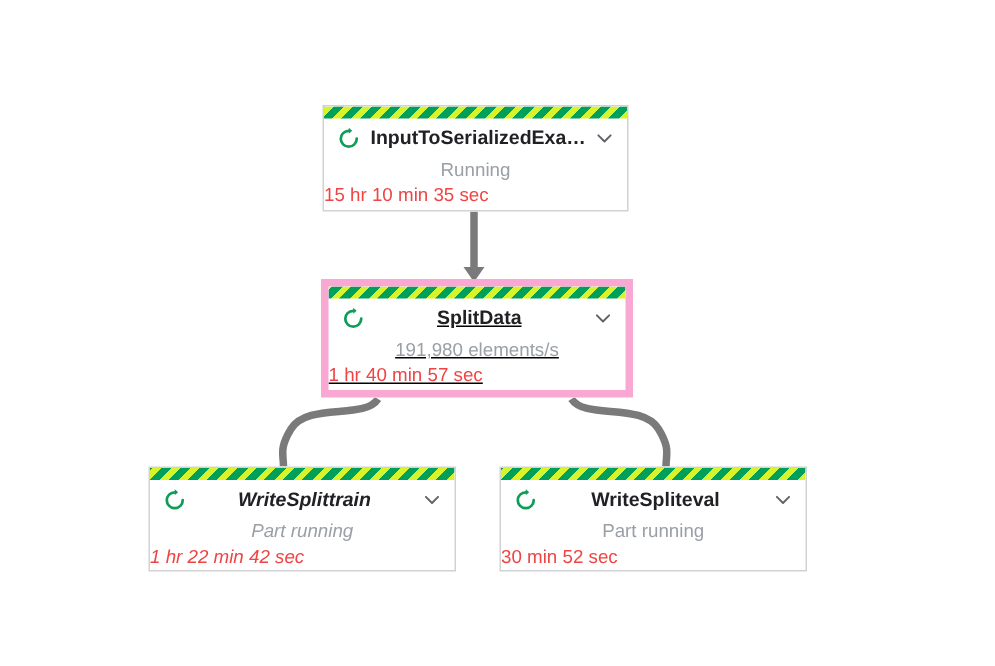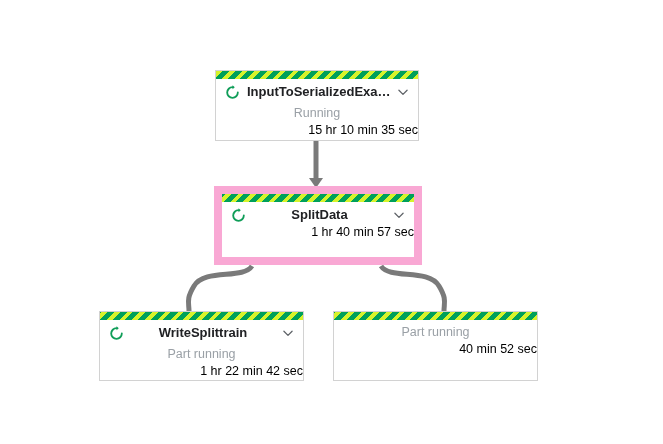--- a/index.html
+++ b/index.html
@@ -40,21 +40,22 @@
     position: absolute;
     z-index: 2;
     background: #ffffff;
     box-sizing: border-box;
     border: 1px solid #d2d2d2;
     display: flex;
     flex-direction: column;
     overflow: hidden;
   }
   .node.selected {
-    border: 8px solid #f9a8d4;
+    border: 5px solid #f9a8d4;
+    text-decoration: underline;
   }
 
   
   .node-stripe {
     height: 8px;
     flex: 0 0 8px;
     background-image: repeating-linear-gradient(
       -45deg,
       #d6f32b 0px,
       #d6f32b 4px,
@@ -108,23 +109,23 @@
   }
 
   .node-sub {
     text-align: center;
     font-size: 12.5px;
     color: #9aa0a6;
     line-height: 17px;
     margin-top: 4px;
   }
   .node-time {
-    text-align: right;
+    text-align: left;
     font-size: 12.5px;
-    color: #000000;
+    color: #ef4444;
     line-height: 17px;
   }
 
   
   .node-title.left-lean {
     text-align: left;
     padding-left: 6px;
   }
 </style>
 </head>
@@ -172,43 +173,54 @@
       <div class="node-titlerow">
         <svg class="status-icon" viewBox="0 0 24 24">
           <path d="M12 4.5 A7.5 7.5 0 1 0 19.5 12" fill="none" stroke="#0f9d58" stroke-width="2.6" stroke-linecap="round"></path>
           <path d="M12 1.6 L12 7.4 L15.2 4.5 Z" fill="#0f9d58"></path>
         </svg>
         <div class="node-title">SplitData</div>
         <svg class="chevron" viewBox="0 0 24 24">
           <path d="M5 9 L12 16 L19 9" fill="none" stroke="#5f6368" stroke-width="2.2" stroke-linecap="round" stroke-linejoin="round"></path>
         </svg>
       </div>
+      <div class="node-sub">191,980 elements/s</div>
       <div class="node-time">1 hr 40 min 57 sec</div>
     </div>
   </div>
 
-  <div class="node" id="node-2" style="left:99px; top:311px; width:205px; height:70px;">
+  <div class="node" id="node-2" style="left:99px; top:311px; width:205px; height:70px;font-style:italic;">
     <div class="node-stripe"></div>
     <div class="node-body">
       <div class="node-titlerow">
         <svg class="status-icon" viewBox="0 0 24 24">
           <path d="M12 4.5 A7.5 7.5 0 1 0 19.5 12" fill="none" stroke="#0f9d58" stroke-width="2.6" stroke-linecap="round"></path>
           <path d="M12 1.6 L12 7.4 L15.2 4.5 Z" fill="#0f9d58"></path>
         </svg>
         <div class="node-title">WriteSplittrain</div>
         <svg class="chevron" viewBox="0 0 24 24">
           <path d="M5 9 L12 16 L19 9" fill="none" stroke="#5f6368" stroke-width="2.2" stroke-linecap="round" stroke-linejoin="round"></path>
         </svg>
       </div>
       <div class="node-sub">Part running</div>
       <div class="node-time">1 hr 22 min 42 sec</div>
     </div>
   </div>
 
   <div class="node" id="node-3" style="left:333px; top:311px; width:205px; height:70px;">
     <div class="node-stripe"></div>
     <div class="node-body">
+      <div class="node-titlerow">
+        <svg class="status-icon" viewBox="0 0 24 24">
+          <path d="M12 4.5 A7.5 7.5 0 1 0 19.5 12" fill="none" stroke="#0f9d58" stroke-width="2.6" stroke-linecap="round"></path>
+          <path d="M12 1.6 L12 7.4 L15.2 4.5 Z" fill="#0f9d58"></path>
+        </svg>
+        <div class="node-title">WriteSpliteval</div>
+        <svg class="chevron" viewBox="0 0 24 24">
+          <path d="M5 9 L12 16 L19 9" fill="none" stroke="#5f6368" stroke-width="2.2" stroke-linecap="round" stroke-linejoin="round"></path>
+        </svg>
+      </div>
       <div class="node-sub">Part running</div>
-      <div class="node-time">40 min 52 sec</div>
+      <div class="node-time">30 min 52 sec</div>
     </div>
   </div>
 
 </div>
 
 </body></html>

